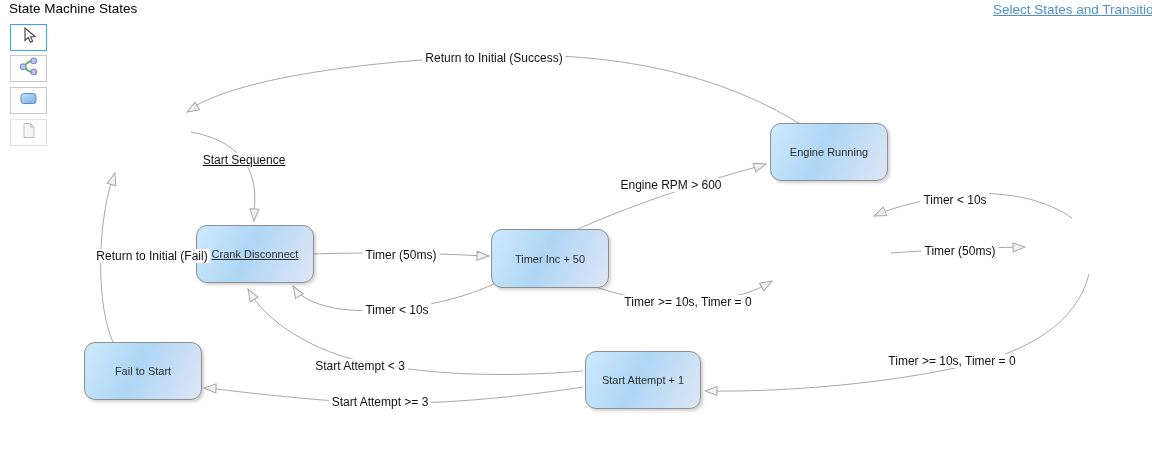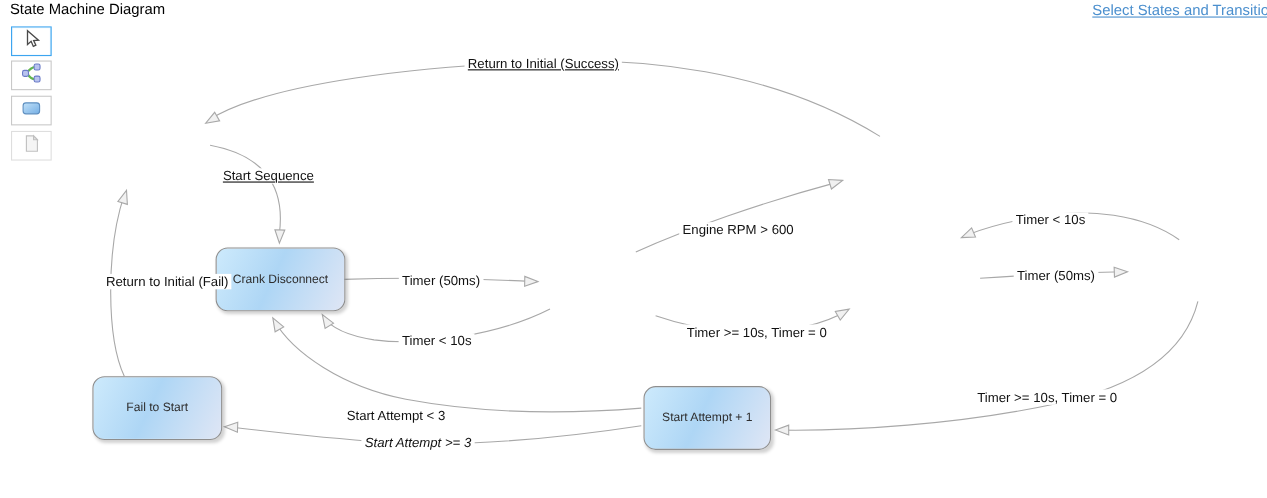--- a/index.html
+++ b/index.html
@@ -64,43 +64,49 @@
         <polygon points="0,0 -12,-4.5 -12,4.5" fill="#f1f1f1" stroke="#a8a8a8" transform="translate(1025,247) rotate(-2)"></polygon>
         <path d="M 1089 274 C 1077 322 1030 352 960 367 C 872 386 772 392 708 391" fill="none" stroke="#a8a8a8" stroke-width="1"></path>
         <polygon points="0,0 -12,-4.5 -12,4.5" fill="#f1f1f1" stroke="#a8a8a8" transform="translate(705,391) rotate(180)"></polygon>
         <path d="M 583 371 C 498 378 428 374 369 363 C 312 352 266 321 249 291" fill="none" stroke="#a8a8a8" stroke-width="1"></path>
         <polygon points="0,0 -12,-4.5 -12,4.5" fill="#f1f1f1" stroke="#a8a8a8" transform="translate(248,289) rotate(-120)"></polygon>
         <path d="M 583 387 C 498 400 418 406 349 402 C 291 398 241 392 208 388" fill="none" stroke="#a8a8a8" stroke-width="1"></path>
         <polygon points="0,0 -12,-4.5 -12,4.5" fill="#f1f1f1" stroke="#a8a8a8" transform="translate(204,388) rotate(182)"></polygon>
         <path d="M 113 342 C 97 308 96 228 113 177" fill="none" stroke="#a8a8a8" stroke-width="1"></path>
         <polygon points="0,0 -12,-4.5 -12,4.5" fill="#f1f1f1" stroke="#a8a8a8" transform="translate(115,173) rotate(-73)"></polygon>
       </svg>
-      <div class="state" style="left: 196px; top: 225px; width: 116px; height: 56px;">
+      <div class="state" style="left: 770px; top: 123px; width: 116px; height: 56px;">
+        <span>Engine Running</span>
+      </div>
+      <div class="state" style="left: 196px; top: 225px; width: 116px; height: 56px; text-decoration: underline;">
         <span>Crank Disconnect</span>
+      </div>
+      <div class="state" style="left: 491px; top: 229px; width: 116px; height: 57px;">
+        <span>Timer Inc + 50</span>
       </div>
       <div class="state" style="left: 84px; top: 342px; width: 116px; height: 56px; text-align: right;">
         <span>Fail to Start</span>
       </div>
       <div class="state" style="left: 585px; top: 351px; width: 114px; height: 56px;">
         <span>Start Attempt + 1</span>
       </div>
-      <div class="edge-label" style="left: 494px; top: 58px; text-decoration: underline;">Return to Initial (Success)</div>
+      <div class="edge-label" style="left: 494px; top: 58px;">Return to Initial (Success)</div>
       <div class="edge-label" style="left: 244px; top: 160px; text-decoration: underline;">Start Sequence</div>
       <div class="edge-label" style="left: 401px; top: 255px;">Timer (50ms)</div>
       <div class="edge-label" style="left: 397px; top: 310px;">Timer &lt; 10s</div>
-      <div class="edge-label" style="left: 671px; top: 185px; margin-top: 24px;">Engine RPM &gt; 600</div>
+      <div class="edge-label" style="left: 671px; top: 185px;">Engine RPM &gt; 600</div>
       <div class="edge-label" style="left: 688px; top: 302px;">Timer &gt;= 10s, Timer = 0</div>
       <div class="edge-label" style="left: 955px; top: 200px;">Timer &lt; 10s</div>
       <div class="edge-label" style="left: 960px; top: 251px;">Timer (50ms)</div>
       <div class="edge-label" style="left: 952px; top: 361px;">Timer &gt;= 10s, Timer = 0</div>
-      <div class="edge-label" style="left: 360px; top: 366px; margin-top: 12px;">Start Attempt &lt; 3</div>
-      <div class="edge-label" style="left: 380px; top: 402px; font-style: italic;">Start Attempt &gt;= 3</div>
+      <div class="edge-label" style="left: 360px; top: 366px;">Start Attempt &lt; 3</div>
+      <div class="edge-label" style="left: 380px; top: 402px;">Start Attempt &gt;= 3</div>
       <div class="edge-label" style="left: 108px; top: 256px; margin-left: 44px;">Return to Initial (Fail)</div>
     </div>
-  <div class="page-title">State Machine Diagram</div>
+  <div class="page-title">State Machine States</div>
   <a class="top-link">Select States and Transitions</a>
   <div class="toolbar" id="toolbar">
       <div class="tool-btn selected" style="top: 0px;">
         <span><svg width="19" height="19" viewBox="0 0 19 19">
             <path d="M6 2 L6 14.5 L9.3 11.6 L11.3 16.2 L13.6 15.1 L11.6 10.8 L16 10.5 Z" fill="#ffffff" stroke="#4a4a4a" stroke-width="1.2"></path>
           </svg></span>
       </div>
       <div class="tool-btn" style="top: 31px;">
         <span><svg width="19" height="19" viewBox="0 0 19 19">
             <path d="M5.5 9.5 C 8.5 4.5, 10.5 4, 13 4" stroke="#63b74f" stroke-width="2" fill="none"></path>

